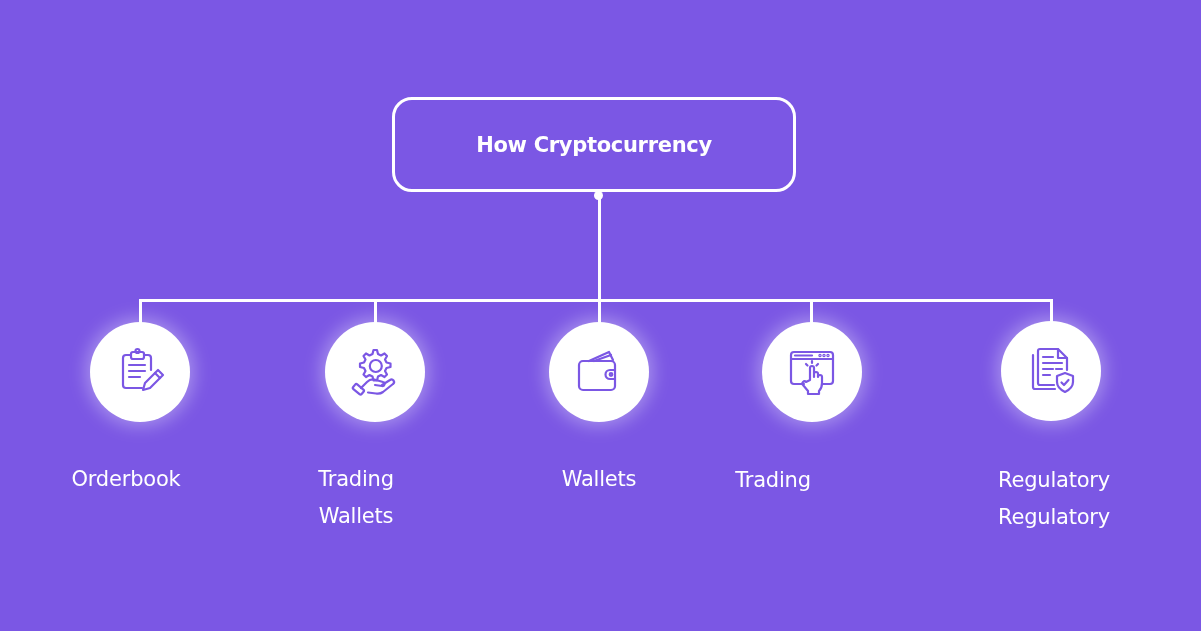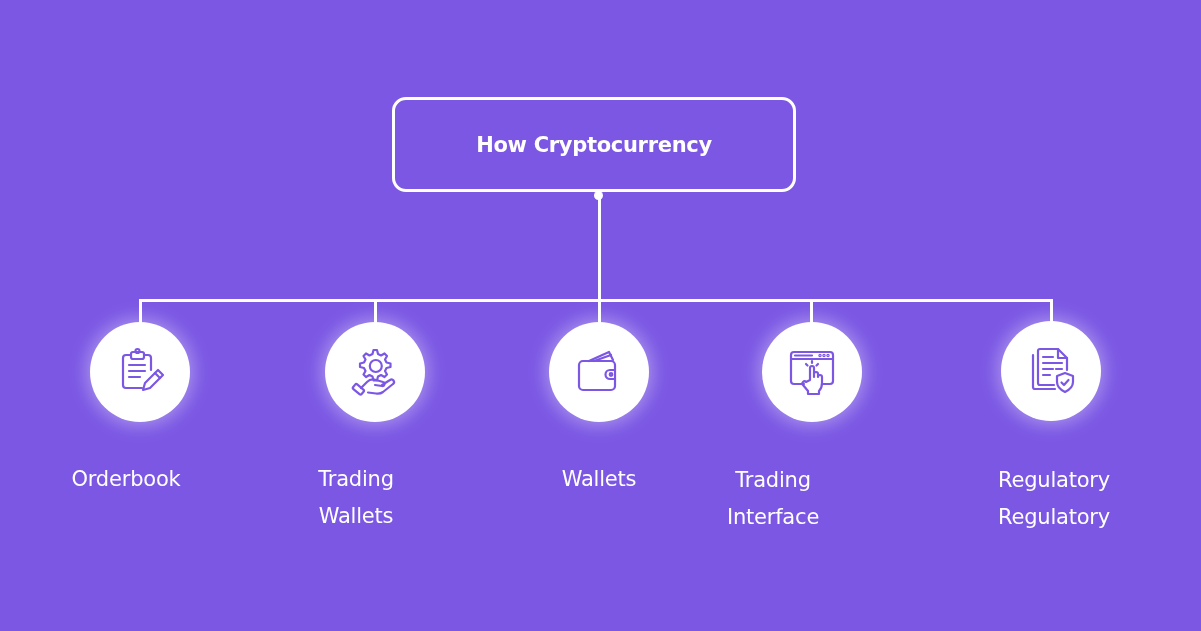--- a/index.html
+++ b/index.html
@@ -8,21 +8,21 @@
       background: #7b57e4;
       position: relative;
       overflow: hidden;
       font-family: "DejaVu Sans", sans-serif;
     }
     .title-box {
       position: absolute;
       left: 392px; top: 97px;
       width: 404px; height: 95px;
       border: 3px solid #ffffff;
-      border-radius: 14px;
+      border-radius: 20px;
       box-sizing: border-box;
       display: flex; flex-direction: column;
       align-items: center; justify-content: center;
       color: #ffffff;
       font-weight: bold;
       font-size: 21px;
       line-height: 34px;
       text-align: center;
       letter-spacing: -0.3px;
     }
@@ -121,21 +121,20 @@
     <circle cx="40" cy="11.5" r="0.6"></circle>
     <circle cx="44" cy="11.5" r="0.6"></circle>
     <path d="M26 36 v-12 a2 2 0 0 1 4 0 v9 v-3 a2 2 0 0 1 4 0 v3 a2 2 0 0 1 4 0 v6 c0 4 -2 7 -3 8 v3 h-11 v-3 l-5 -6 a2 2 0 0 1 3 -3 z"></path>
     <line x1="28" y1="17" x2="28" y2="19"></line>
     <line x1="22" y1="20" x2="23.5" y2="21.5"></line>
     <line x1="34" y1="20" x2="32.5" y2="21.5"></line>
   </svg>
 </div>
 <div class="label" style="left:663px; top:462px;">
   <span>Trading</span>
-  <span>Interface</span>
 </div>
 
 <div class="node" style="left:1001px; top:321px;">
   <svg viewBox="0 0 56 56" fill="none" stroke="#7b57e4" stroke-width="2.2" stroke-linecap="round" stroke-linejoin="round">
     <path d="M10 12 v32 a2 2 0 0 0 2 2 h20"></path>
     <path d="M31 42 H17 a2 2 0 0 1 -2 -2 V8 a2 2 0 0 1 2 -2 h18 l9 9 v12"></path>
     <path d="M35 6 v9 h9"></path>
     <line x1="20" y1="14" x2="30" y2="14"></line>
     <line x1="20" y1="20" x2="39" y2="20"></line>
     <line x1="20" y1="26" x2="30" y2="26"></line>

